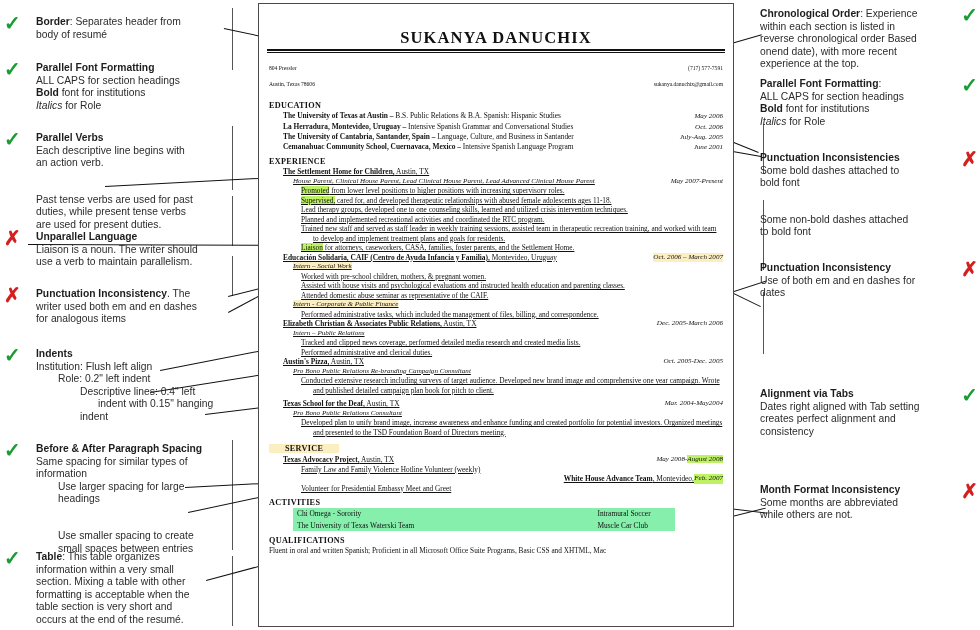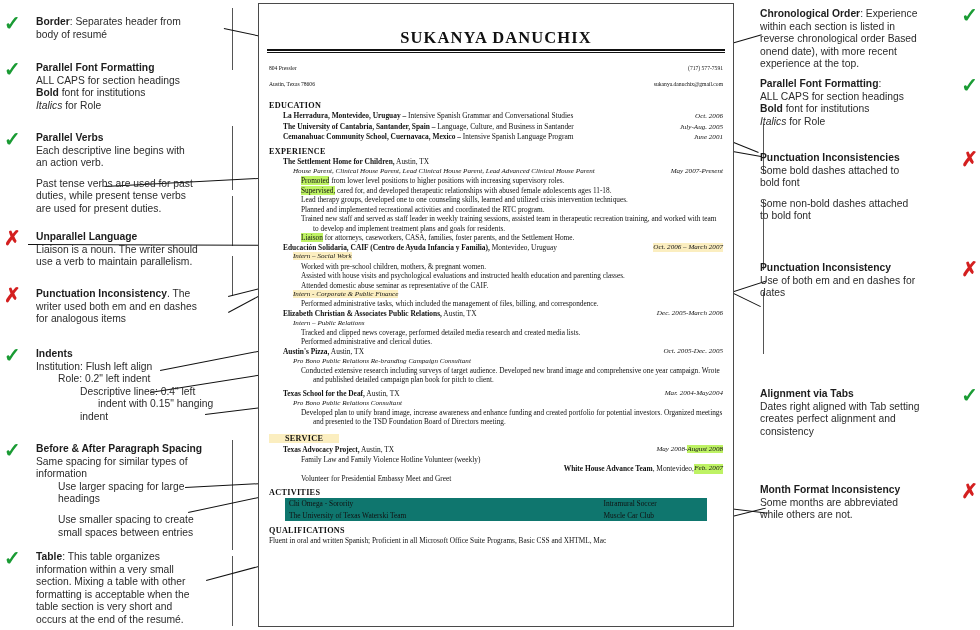--- a/index.html
+++ b/index.html
@@ -30,21 +30,21 @@
     line-height: 20px;
     font-weight: bold;
     top: -3px;
   }
   .ann.left .mark { left: -32px; }
   .ann.right .mark { right: -30px; }
   .mark.ok { color: #1a9b34; }
   .mark.bad { color: #d41f1f; }
   .ann b, .ann .hd { font-weight: bold; color: #1d1d1d; }
   .ann p { margin: 0; }
-  .ann p.sp { margin-top: 8px; }
+  .ann p.sp { margin-top: 24px; }
   .ann .ind1 { padding-left: 22px; }
   .ann .ind2 { padding-left: 44px; }
   .ann .ind3 { padding-left: 62px; }
 
   .col-left  { left: 36px;  width: 196px; }
   .col-right { left: 760px; width: 188px; }
 
   
   .vrule {
     position: absolute;
@@ -98,21 +98,21 @@
   .r-contact .l, .r-contact .r { white-space: pre-line; }
   .r-contact .r { text-align: right; }
 
   .sec-head {
     font-size: 8.2px;
     font-weight: bold;
     letter-spacing: 0.3px;
     margin-top: 5px;
     margin-bottom: 1px;
   }
-  .entry { position: relative; }
+  .entry { position: relative; text-decoration: underline; }
   .inst {
     font-size: 7.4px;
     line-height: 9.6px;
     padding-left: 14px;
     position: relative;
   }
   .inst .dt {
     position: absolute;
     right: 0;
     top: 0;
@@ -154,23 +154,23 @@
     right: 0;
     top: 0;
     font-style: italic;
     font-size: 7.1px;
   }
   .hl { background: #bef264; }
   .hl-soft { background: #fbeec0; }
 
   
   .act-table {
-    margin-left: 16px;
-    width: 422px;
-    background: #0f766e;
+    margin-left: 24px;
+    width: 382px;
+    background: #86efac;
     font-size: 7.4px;
     line-height: 11.4px;
     border-collapse: collapse;
   }
   .act-table td { padding: 0 0 0 4px; }
   .act-table td.c2 { padding-left: 170px; }
 
   .qual {
     font-size: 7.3px;
     line-height: 9.6px;
@@ -354,20 +354,24 @@
           <div>Austin, Texas  78606</div>
         </div>
         <div class="r">
           <div>(717) 577-7591</div>
           <div>sukanya.danuchix@gmail.com</div>
         </div>
       </div>
 
       
       <div class="sec-head">EDUCATION</div>
+      <div class="edu-line">
+        <span class="nm">The University of Texas at Austin</span><span class="nm"> – </span><span>B.S. Public Relations &amp; B.A. Spanish: Hispanic Studies</span>
+        <span class="dt">May 2006</span>
+      </div>
       <div class="edu-line">
         <span class="nm">La Herradura, Montevideo, Uruguay</span><span class="nm"> – </span><span>Intensive Spanish Grammar and Conversational Studies</span>
         <span class="dt">Oct. 2006</span>
       </div>
       <div class="edu-line">
         <span class="nm">The University of Cantabria, Santander, Spain</span><span class="nm"> – </span><span>Language, Culture, and Business in Santander</span>
         <span class="dt">July-Aug. 2005</span>
       </div>
       <div class="edu-line">
         <span class="nm">Cemanahuac Community School, Cuernavaca, Mexico</span><span class="nm"> – </span><span>Intensive Spanish Language Program</span>

